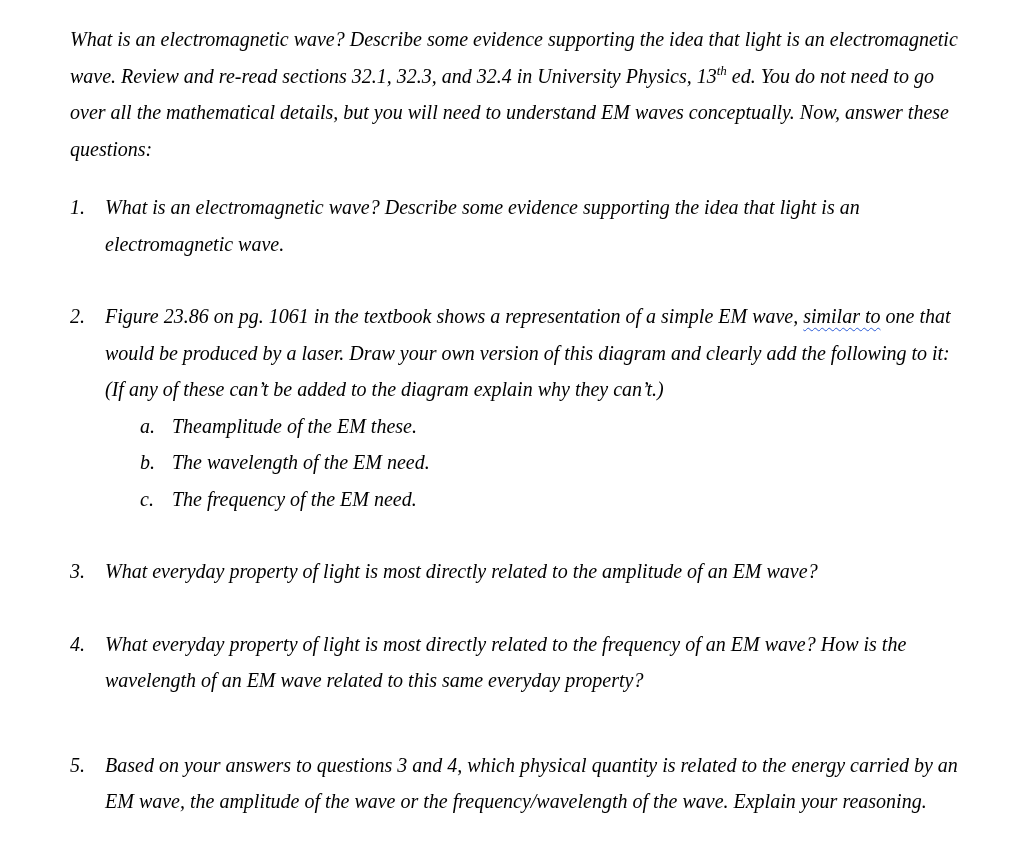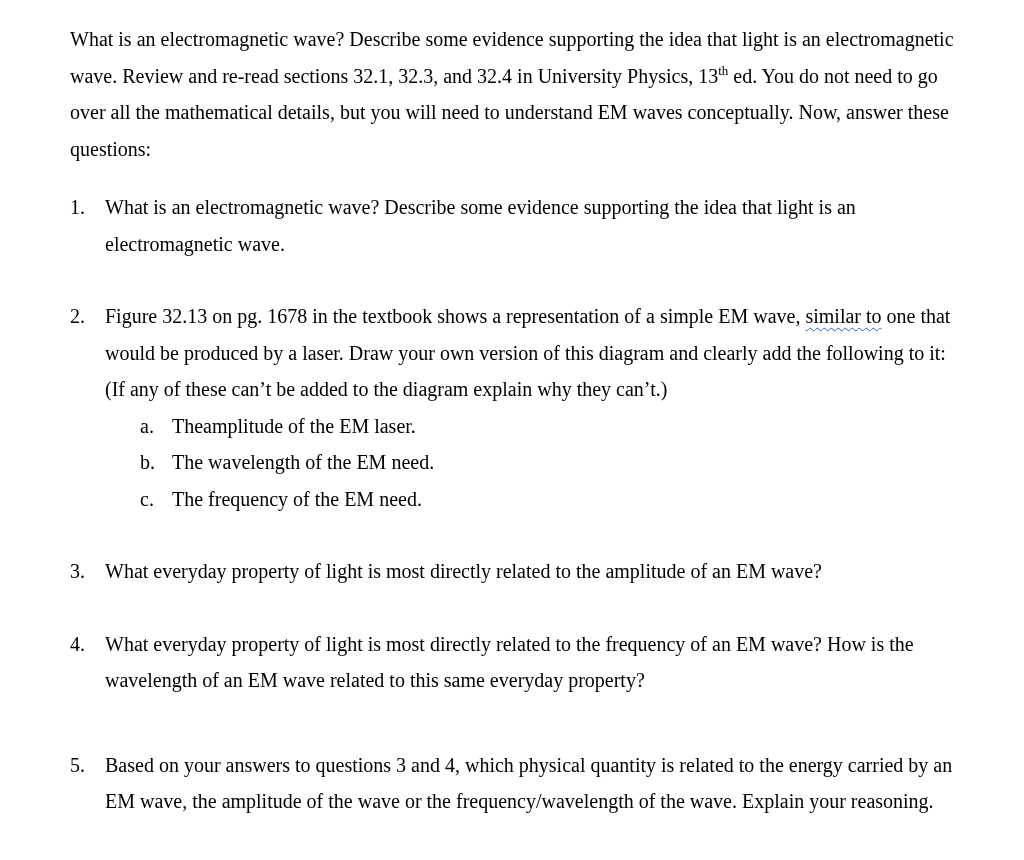--- a/index.html
+++ b/index.html
@@ -1,15 +1,15 @@
 <!DOCTYPE html>
 <html style="--wavy-color: #2a5bd7;"><head>
 <meta charset="utf-8">
 <style>
-  * { margin: 0; padding: 0; box-sizing: border-box; }
+  * { margin: 0; padding: 0; box-sizing: border-box; font-style: italic; }
   html, body { background: #ffffff; }
   body {
     width: 1024px;
     height: 860px;
     font-family: "Liberation Serif", "DejaVu Serif", serif;
     color: #000000;
     overflow: hidden;
   }
   .page {
     padding: 21px 62px 0 70px;
@@ -65,25 +65,25 @@
   <div class="question q1">
     <span class="qnum">1.</span>
     <div class="qbody">
       <span>What is an electromagnetic wave? Describe some evidence supporting the idea that light is an electromagnetic wave.</span>
     </div>
   </div>
 
   <div class="question q2">
     <span class="qnum">2.</span>
     <div class="qbody">
-      <div><span>Figure 32.13 on pg. 1678 in the textbook shows a representation of a simple EM wave, </span><span class="wavy">similar to</span><span> one that would be produced by a laser. Draw your own version of this diagram and clearly add the following to it: (If any of these can’t be added to the diagram explain why they can’t.)</span></div>
+      <div><span>Figure 23.86 on pg. 1061 in the textbook shows a representation of a simple EM wave, </span><span class="wavy">similar to</span><span> one that would be produced by a laser. Draw your own version of this diagram and clearly add the following to it: (If any of these can’t be added to the diagram explain why they can’t.)</span></div>
       <div class="sublist">
         <div class="subitem">
           <span class="sublabel">a.</span>
-          <span class="subtext">Theamplitude of the EM laser.</span>
+          <span class="subtext">Theamplitude of the EM these.</span>
         </div>
         <div class="subitem">
           <span class="sublabel">b.</span>
           <span class="subtext">The wavelength of the EM need.</span>
         </div>
         <div class="subitem">
           <span class="sublabel">c.</span>
           <span class="subtext">The frequency of the EM need.</span>
         </div>
       </div>

